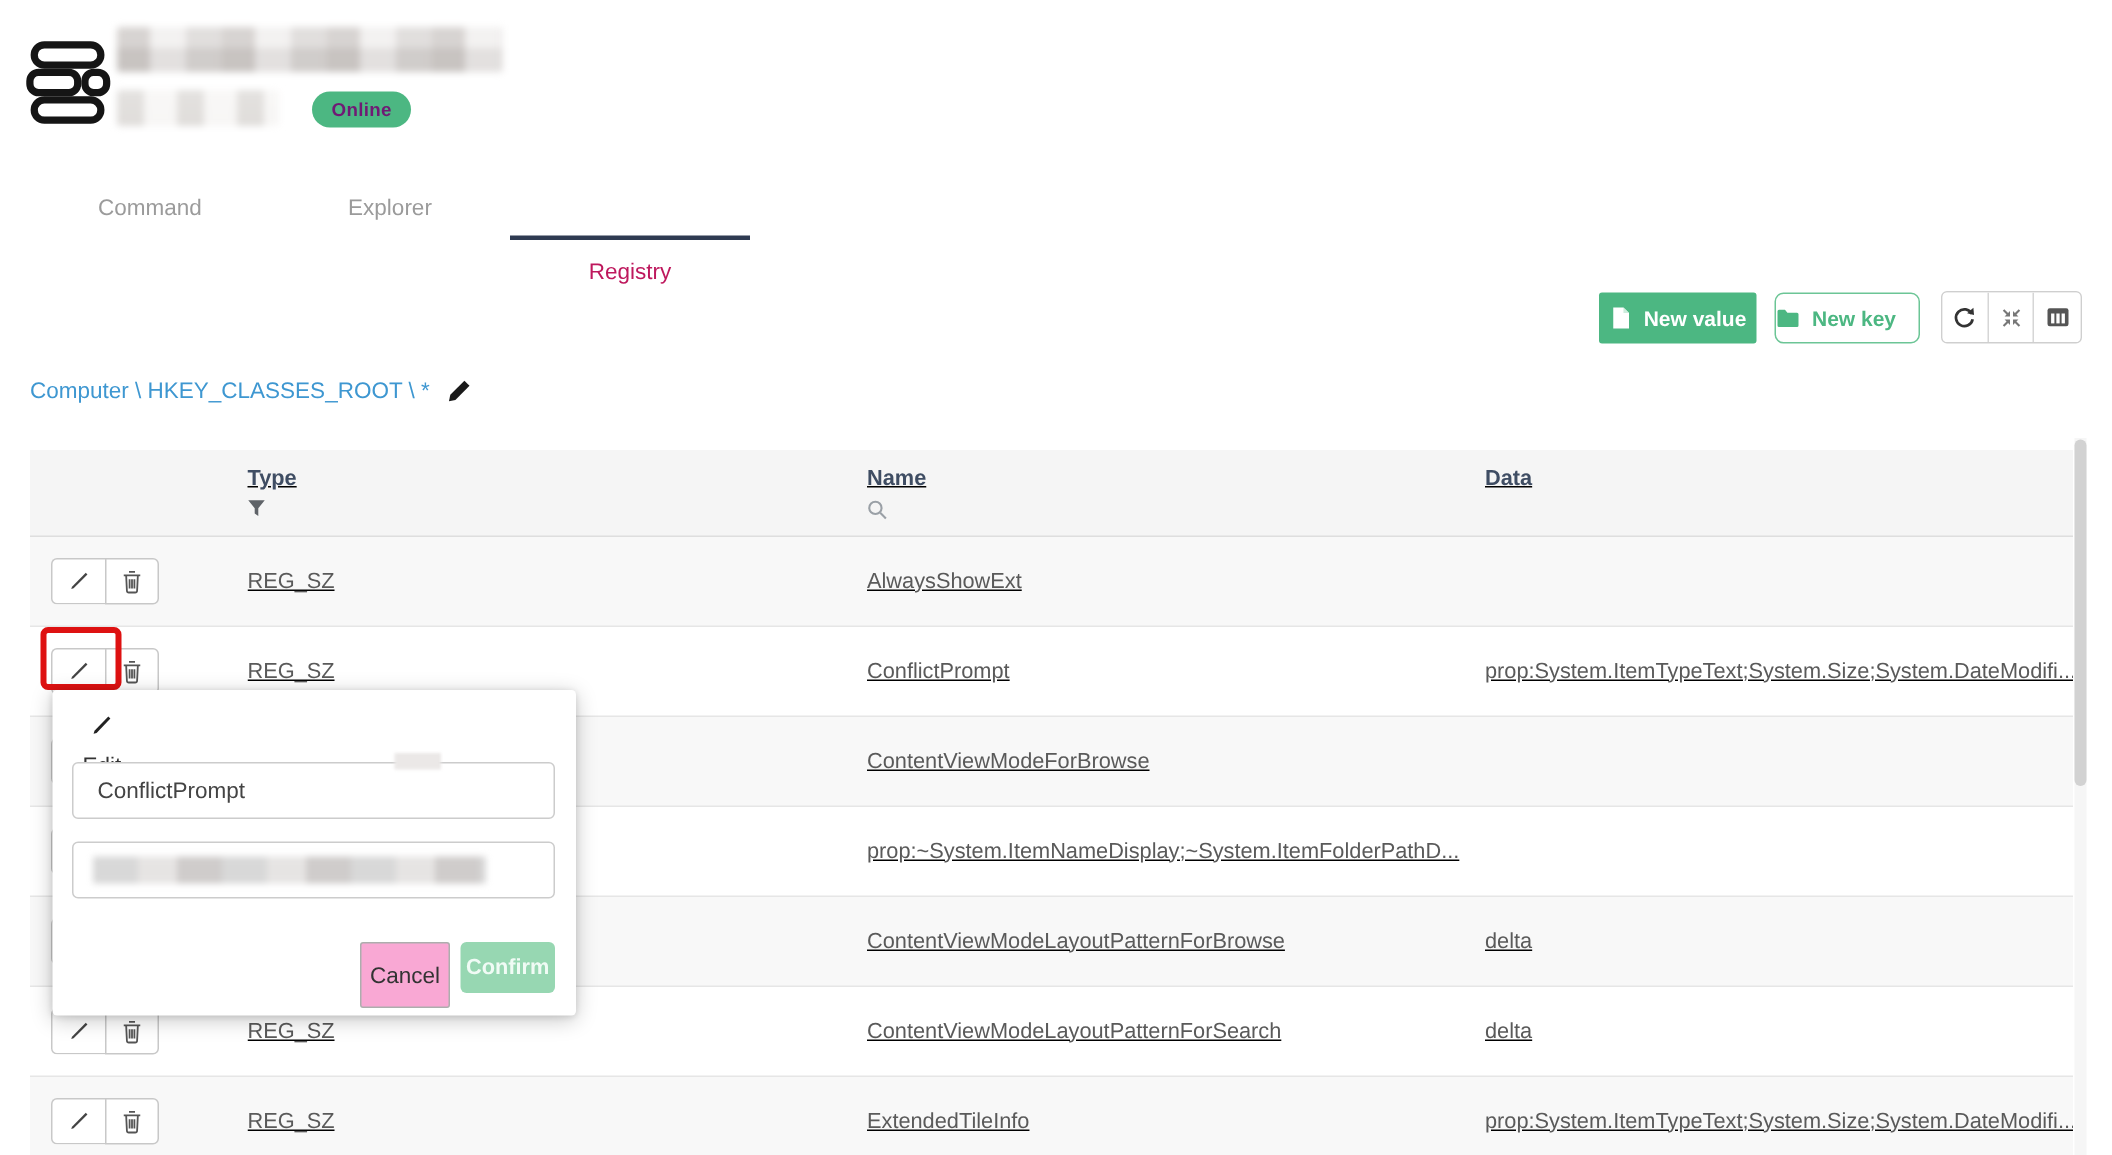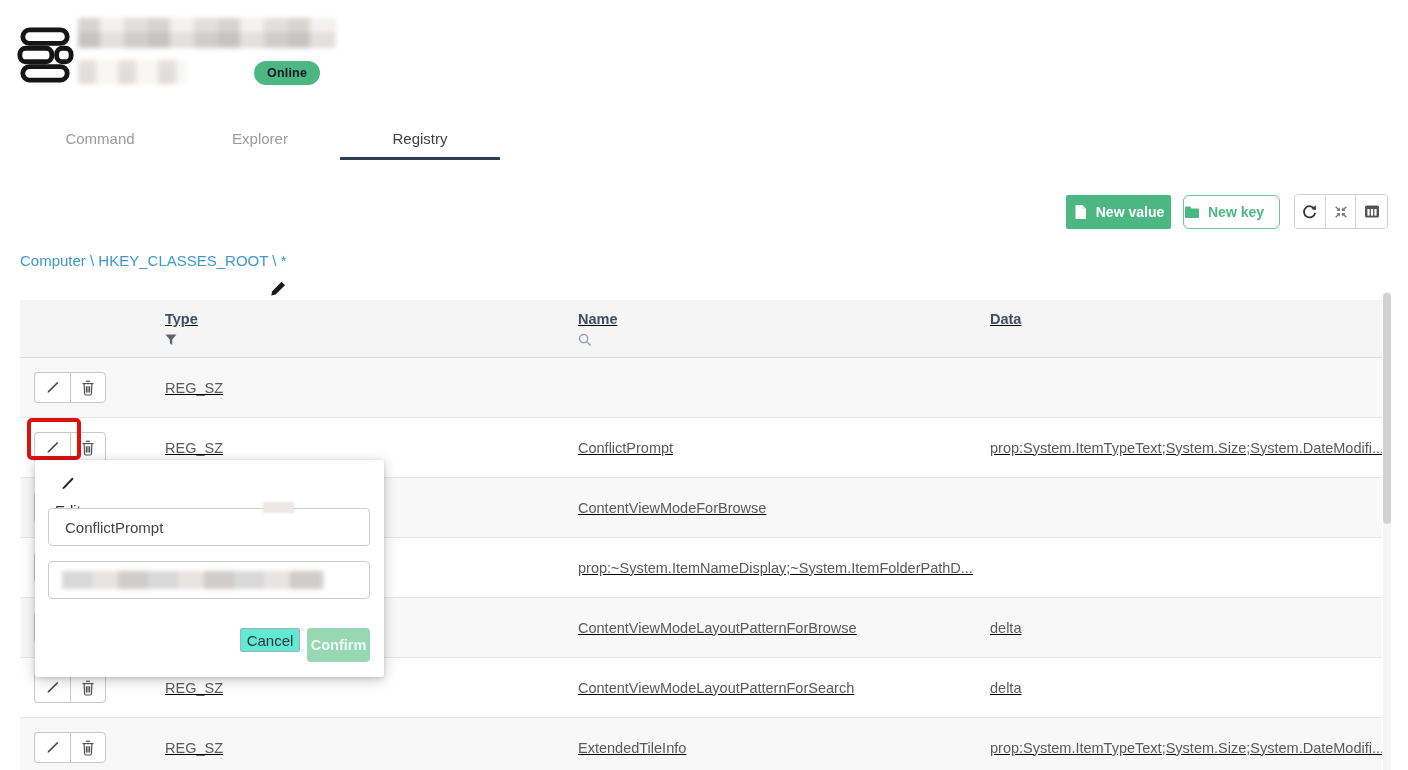--- a/index.html
+++ b/index.html
@@ -9,46 +9,46 @@
 
   
   .logo { position:absolute; left:17px; top:27px; width:58px; height:56px; }
   .blur-block { position:absolute; filter:blur(2.5px); border-radius:2px; }
   .blur-main { left:78px; top:18px; width:257px; height:30px;
     background-image:repeating-linear-gradient(90deg, rgba(160,152,148,.30) 0 22px, rgba(255,255,255,.25) 22px 46px, rgba(175,170,168,.22) 46px 70px),
       linear-gradient(#efedec 0 46%, #d9d6d4 46% 100%); }
   .blur-sub { left:78px; top:60px; width:108px; height:24px;
     background-image:repeating-linear-gradient(90deg, rgba(200,196,192,.35) 0 18px, rgba(250,249,248,.8) 18px 40px), linear-gradient(#f2f1f0, #eceae8); }
   .badge-online { position:absolute; left:208px; top:61px; height:24px; padding:0 13px;
-    background:var(--green); border-radius:12px; color:#0f172a; font-size:12.5px; font-weight:bold;
-    line-height:24px; letter-spacing:.2px;margin-left:46px; }
+    background:var(--green); border-radius:12px; color:#701a75; font-size:12.5px; font-weight:bold;
+    line-height:24px; letter-spacing:.2px; }
 
   :root { --green:#4cb782; --navy:#2f3b52; --link:#3e97d1; --red:#de1111; }
 
   
   .tabs { position:absolute; left:20px; top:124px; display:flex; }
   .tab { width:160px; height:34px; text-align:center; font-size:15px; color:#9b9b9b; line-height:30px; cursor:pointer; }
-  .tab.active { color:#404040; }
+  .tab.active { color:#be185d;margin-top:43px; }
   .tab-underline { position:absolute; left:340px; top:157px; width:160px; height:3px; background:var(--navy); }
 
   
   .btn-new-value { position:absolute; left:1066px; top:195px; width:105px; height:34px;
     background:var(--green); border:none; border-radius:2px; color:#fff; font-weight:bold; font-size:14px;
     display:flex; align-items:center; justify-content:center; gap:8px; cursor:pointer; font-family:inherit; }
   .btn-new-key { position:absolute; left:1183px; top:195px; width:97px; height:34px;
     background:#fff; border:1px solid #6cc596; border-radius:6px; color:var(--green); font-weight:bold; font-size:14px;
     display:flex; align-items:center; justify-content:flex-start; gap:8px; cursor:pointer; font-family:inherit; }
   .icon-group { position:absolute; left:1294px; top:194px; width:94px; height:35px; display:flex;
     border:1px solid #cfcfcf; border-radius:4px; background:#fff; overflow:hidden; }
   .icon-group .igbtn { width:31px; height:100%; display:flex; align-items:center; justify-content:center;
     background:#fff; border:none; border-right:1px solid #d6d6d6; cursor:pointer; }
   .icon-group .igbtn:last-child { border-right:none; }
 
   
-  .breadcrumb { position:absolute; left:20px; top:252px; display:flex; align-items:flex-end; gap:11px;flex-direction:column; }
+  .breadcrumb { position:absolute; left:20px; top:252px; display:flex; align-items:flex-end; gap:11px; }
   .breadcrumb .path { color:var(--link); font-size:15px; cursor:pointer; }
 
   
   .table { position:absolute; left:20px; top:300px; width:1362px;text-decoration:underline; }
   .thead { display:grid; grid-template-columns:145px 413px 412px 1fr; height:58px;
     background:#f5f5f5; border-bottom:1px solid #dedede; }
   .th { padding-top:11px; font-size:14.5px; font-weight:bold; color:#3f4d63; }
   .th .sub-icon { margin-top:6px; }
   .trow { display:grid; grid-template-columns:145px 413px 412px 1fr; height:60px; align-items:center;
     border-bottom:1px solid #e6e6e6; background:#fff; }
@@ -75,21 +75,21 @@
   .modal-title { position:absolute; left:20px; top:16px; display:flex; align-items:center; gap:11px;
     font-size:15px; color:#333;flex-direction:column; }
   .m-input { position:absolute; left:13px; width:322px; height:38px; border:1px solid #ccc; border-radius:4px;
     background:#fff; font-family:inherit; font-size:15px; color:#444; padding:0 16px; outline:none; }
   .m-input1 { top:48px; }
   .m-input2 { top:101px; }
   .m-label-blur { position:absolute; left:228px; top:42px; width:31px; height:11px; background:#ebe8e7;
     filter:blur(1px); z-index:2; }
   .m-val-blur { position:absolute; left:27px; top:111px; width:262px; height:18px; filter:blur(2px); z-index:2;
     background:repeating-linear-gradient(90deg,#d8d8d8 0 30px,#e6e4e3 30px 56px,#cfcccb 56px 86px); }
-  .m-cancel { position:absolute; left:205px; top:168px; width:60px; height:24px; background:#5eead4;
+  .m-cancel { position:absolute; left:205px; top:168px; width:60px; height:44px; background:#f9a8d4;
     border:1px solid #adadad; border-radius:2px; font-size:15px; color:#333; font-family:inherit; cursor:pointer; }
   .m-confirm { position:absolute; left:272px; top:168px; width:63px; height:34px; background:#97d7b2;
     border:none; border-radius:4px; font-size:14.5px; font-weight:bold; color:#f0fbf5; font-family:inherit; cursor:pointer; }
 </style>
 </head>
 <body>
 
 <div class="stage">
 
   <svg class="logo" viewBox="0 0 60 58">
@@ -193,20 +193,21 @@
               <g stroke="#555" stroke-width="1.2" fill="none">
                 <path d="M5 1.3 h4"></path>
                 <path d="M1.5 3.6 h11"></path>
                 <path d="M3.1 3.6 l.5 10.2 a1.3 1.3 0 0 0 1.3 1.2 h4.2 a1.3 1.3 0 0 0 1.3 -1.2 l.5 -10.2"></path>
                 <path d="M5.4 6.2 v6.2 M7 6.2 v6.2 M8.6 6.2 v6.2"></path>
               </g>
             </svg>
           </button>
       </div>
       <div class="cell">REG_SZ</div>
+      <div class="cell">AlwaysShowExt</div>
       <div class="cell data"></div>
     </div>
 
     <div class="trow">
       <div class="actions">
         <button class="abtn edit">
             <svg width="15" height="15" viewBox="0 0 15 15">
               <path d="M12.2 1.9 l1.1 1.1 L4.1 12.2 l-1.6.5.5-1.6 z" fill="#444"></path>
             </svg>
           </button>

